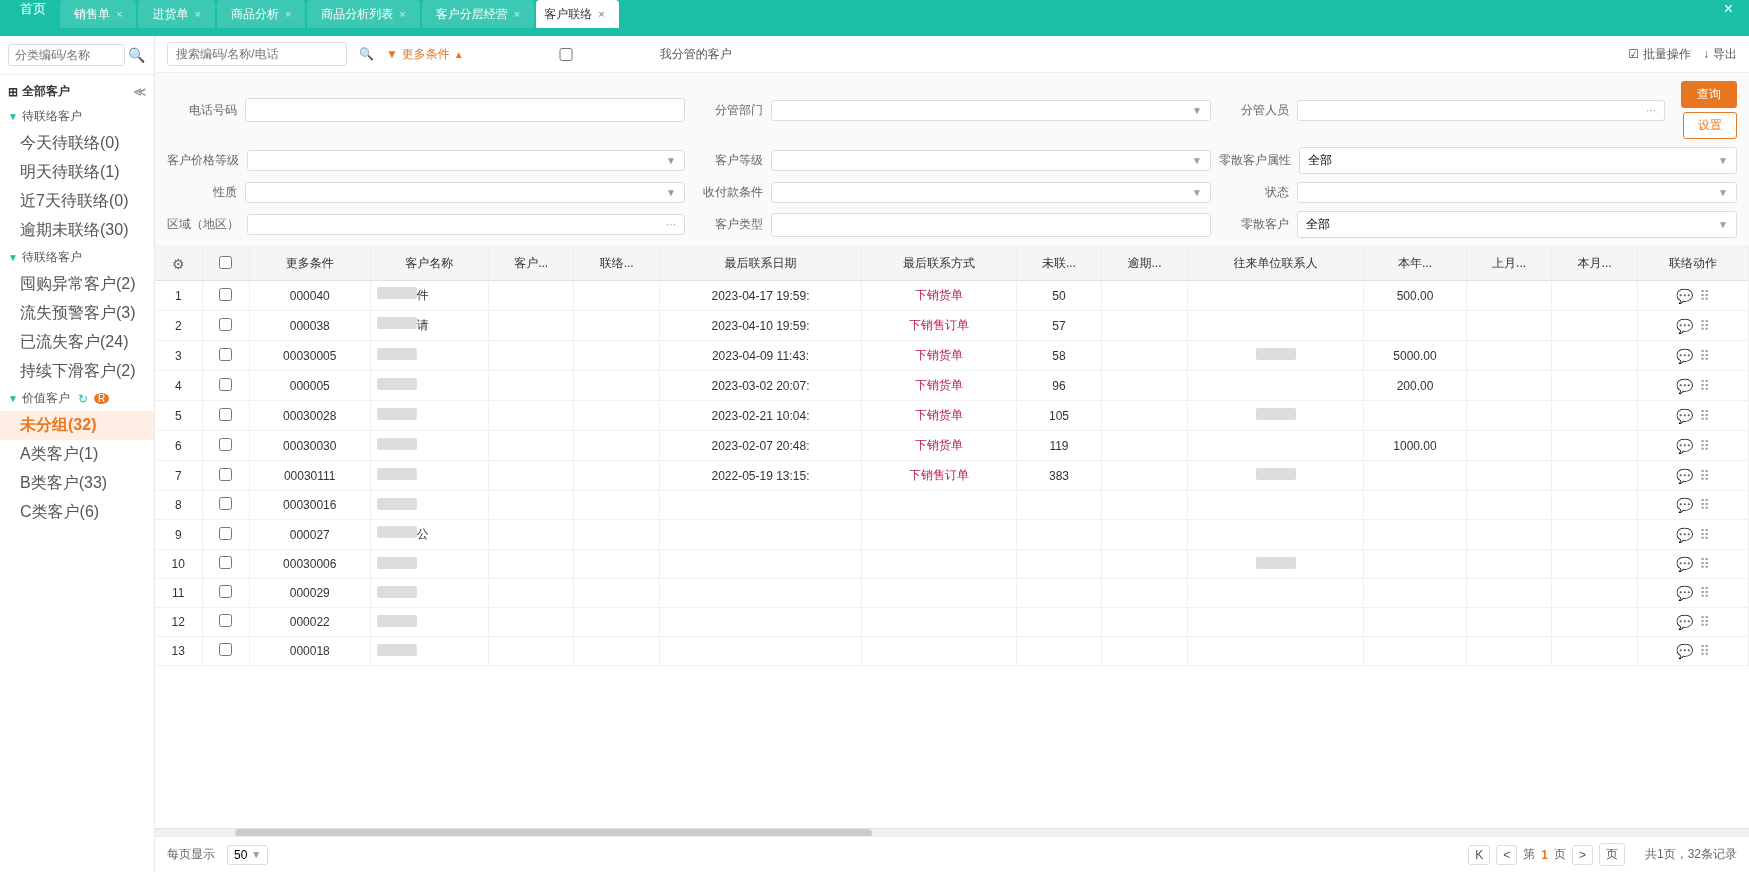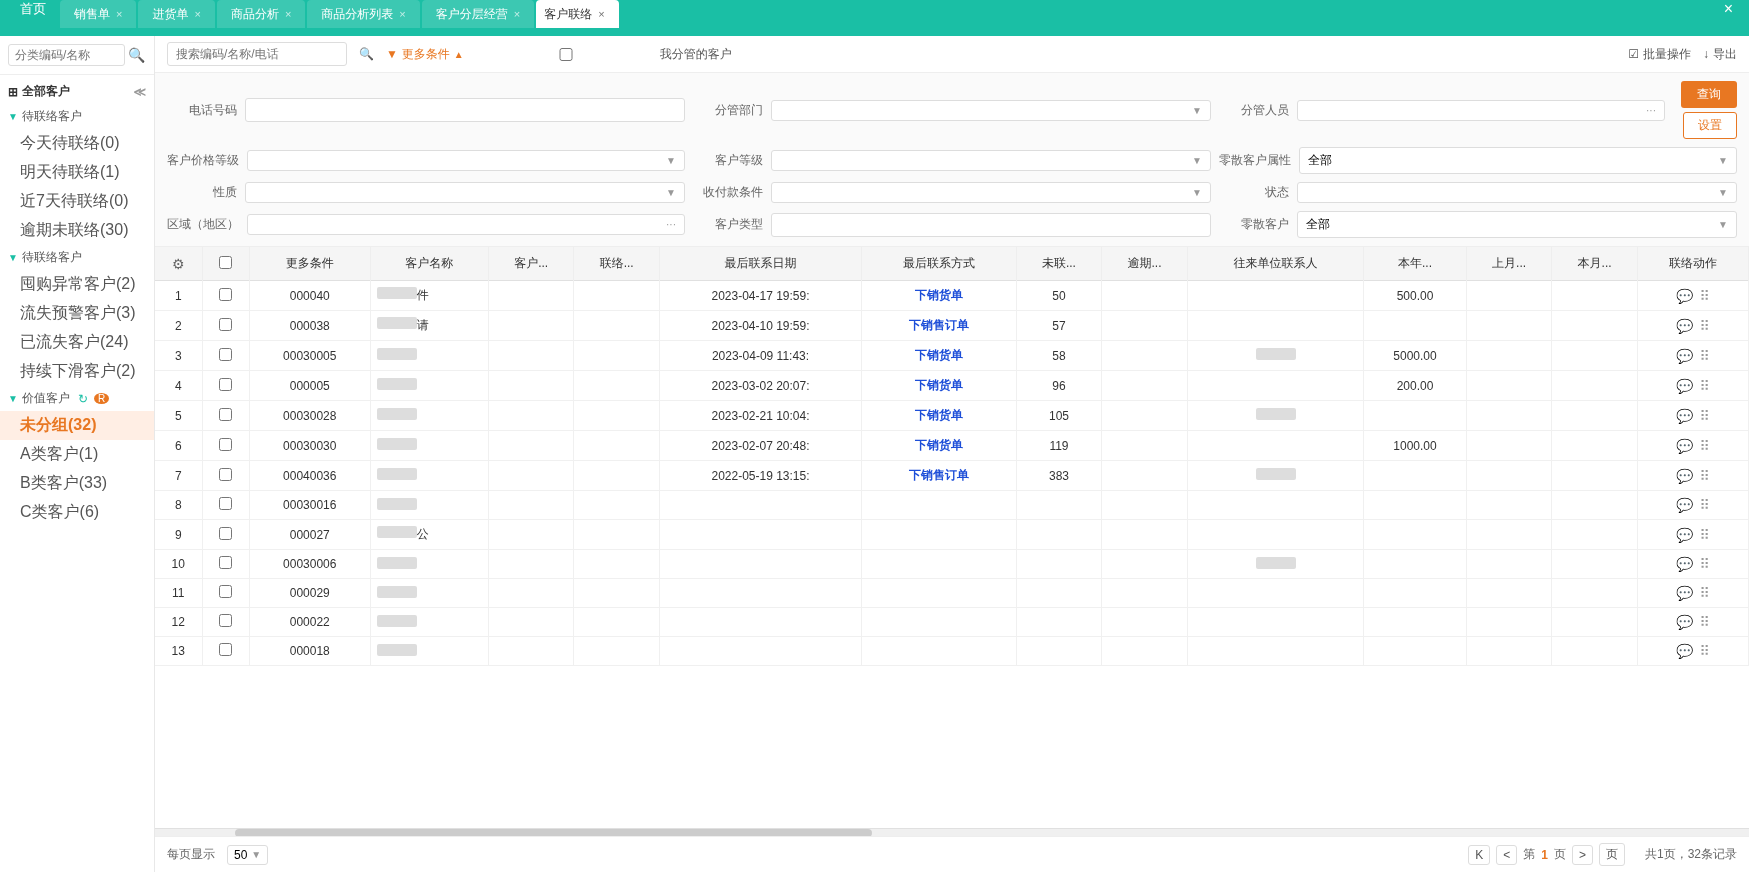--- a/index.html
+++ b/index.html
@@ -271,21 +271,21 @@
       border-bottom: 1px solid #f0f0f0;
     }
     tbody td {
       padding: 6px 6px;
       text-align: center;
       color: #333;
       border-right: 1px solid #f0f0f0;
       white-space: nowrap;
     }
     .td-left { text-align: left; }
-    .link-text { color: #1d4ed8; cursor: pointer; text-decoration: none; font-weight: bold; }
+    .link-text { color: #be185d; cursor: pointer; text-decoration: none; }
     .blurred {
       color: transparent;
       background: #ddd;
       border-radius: 2px;
       display: inline-block;
       height: 12px;
       min-width: 60px;
     }
     .blurred-sm { min-width: 40px; }
 
@@ -713,21 +713,21 @@
       <td>
         <div class="action-icons">
           <span class="action-icon" title="联络">💬</span>
           <span class="action-icon" title="更多">⠿</span>
         </div>
       </td>
     </tr>
             <tr>
       <td>7</td>
       <td><input type="checkbox" style=""></td>
-      <td>00040036</td>
+      <td>00030111</td>
       <td class="td-left"><span class="blurred blurred-sm"></span></td>
       <td></td>
       <td></td>
       <td>2022-05-19 13:15:</td>
       <td><a class="link-text">下销售订单</a></td>
       <td>383</td>
       <td></td>
       <td><span class="blurred blurred-sm"></span></td>
       <td></td>
       <td></td>

